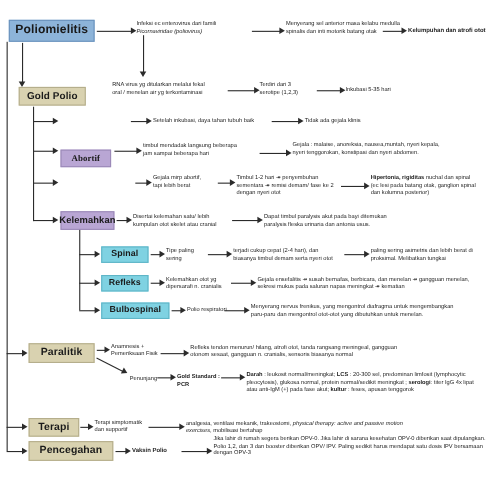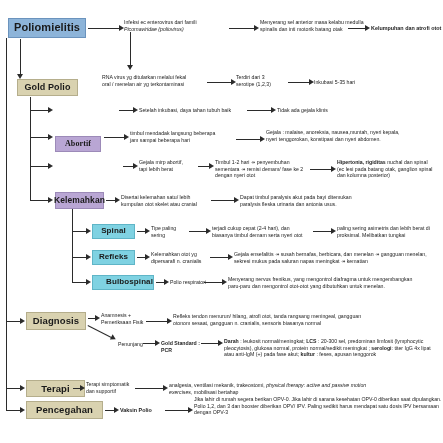--- a/index.html
+++ b/index.html
@@ -259,37 +259,37 @@
   </div>
   <div class="hline" style="left:210px; top:257px; width:19px;"></div>
   <div class="arrow-r" style="left:228px; top:254px;"></div>
   <div class="txt" style="left:234px; top:251px; width:209px; font-size:5.2px;">
     <div>Gejala ensefalitis ↠ susah bernafas, berbicara, dan menelan ↠ gangguan menelan,</div>
     <div>sekresi mukus pada saluran napas meningkat ↠ kematian</div>
   </div>
 
   <div class="hline" style="left:72px; top:282px; width:15px;"></div>
   <div class="arrow-r" style="left:86px; top:279px;"></div>
-  <div class="node cyan" style="left:92px; top:275px; width:62px; height:15px; font-size:8px;justify-content:flex-end;">
+  <div class="node cyan" style="left:92px; top:275px; width:62px; height:15px; font-size:8px;">
     <span>Bulbospinal</span>
   </div>
   <div class="hline" style="left:156px; top:282px; width:9px;"></div>
   <div class="arrow-r" style="left:164px; top:279px;"></div>
   <div class="txt" style="left:170px; top:279px; width:50px; font-size:5.2px;">Polio respiratori</div>
   <div class="hline" style="left:204px; top:282px; width:19px;"></div>
   <div class="arrow-r" style="left:222px; top:279px;"></div>
   <div class="txt" style="left:228px; top:276px; width:215px; font-size:5.2px;">
     <div>Menyerang nervus frenikus, yang mengontrol diafragma untuk mengembangkan</div>
     <div>paru-paru dan mengontrol otot-otot yang dibutuhkan untuk menelan.</div>
   </div>
 
   <div class="hline" style="left:6px; top:321px; width:15px;"></div>
   <div class="arrow-r" style="left:20px; top:318px;"></div>
   <div class="node khaki" style="left:26px; top:312px; width:60px; height:18px; font-size:9.5px;">
-    <span>Diagnosis</span>
+    <span>Paralitik</span>
   </div>
 
   <div class="hline" style="left:88px; top:318px; width:8px;"></div>
   <div class="arrow-r" style="left:95px; top:315px;"></div>
   <div class="txt" style="left:101px; top:312px; width:62px; font-size:5.2px;">
     <div>Anamnesis +</div>
     <div>Pemeriksaan Fisik</div>
   </div>
   <div class="hline" style="left:146px; top:321px; width:22px;"></div>
   <div class="arrow-r" style="left:167px; top:318px;"></div>
@@ -316,21 +316,21 @@
     <div>
       <span>pleocytosis), glukosa normal, protein normal/sedikit meningkat ; </span><span class="bold">serologi</span><span>: titer IgG 4x lipat</span>
     </div>
     <div>
       <span>atau anti-IgM (+) pada fase akut; </span><span class="bold">kultur</span><span> : feses, apusan tenggorok</span>
     </div>
   </div>
 
   <div class="hline" style="left:6px; top:388px; width:15px;"></div>
   <div class="arrow-r" style="left:20px; top:385px;"></div>
-  <div class="node khaki" style="left:26px; top:380px; width:59px; height:17px; font-size:9.5px;">
+  <div class="node khaki" style="left:26px; top:380px; width:46px; height:17px; font-size:9.5px;">
     <span>Terapi</span>
   </div>
   <div class="hline" style="left:73px; top:388px; width:8px;"></div>
   <div class="arrow-r" style="left:80px; top:385px;"></div>
   <div class="txt" style="left:86px; top:381px; width:64px; font-size:5.2px;">
     <div>Terapi simptomatik</div>
     <div>dan supportif</div>
   </div>
   <div class="hline" style="left:135px; top:388px; width:29px;"></div>
   <div class="arrow-r" style="left:163px; top:385px;"></div>

